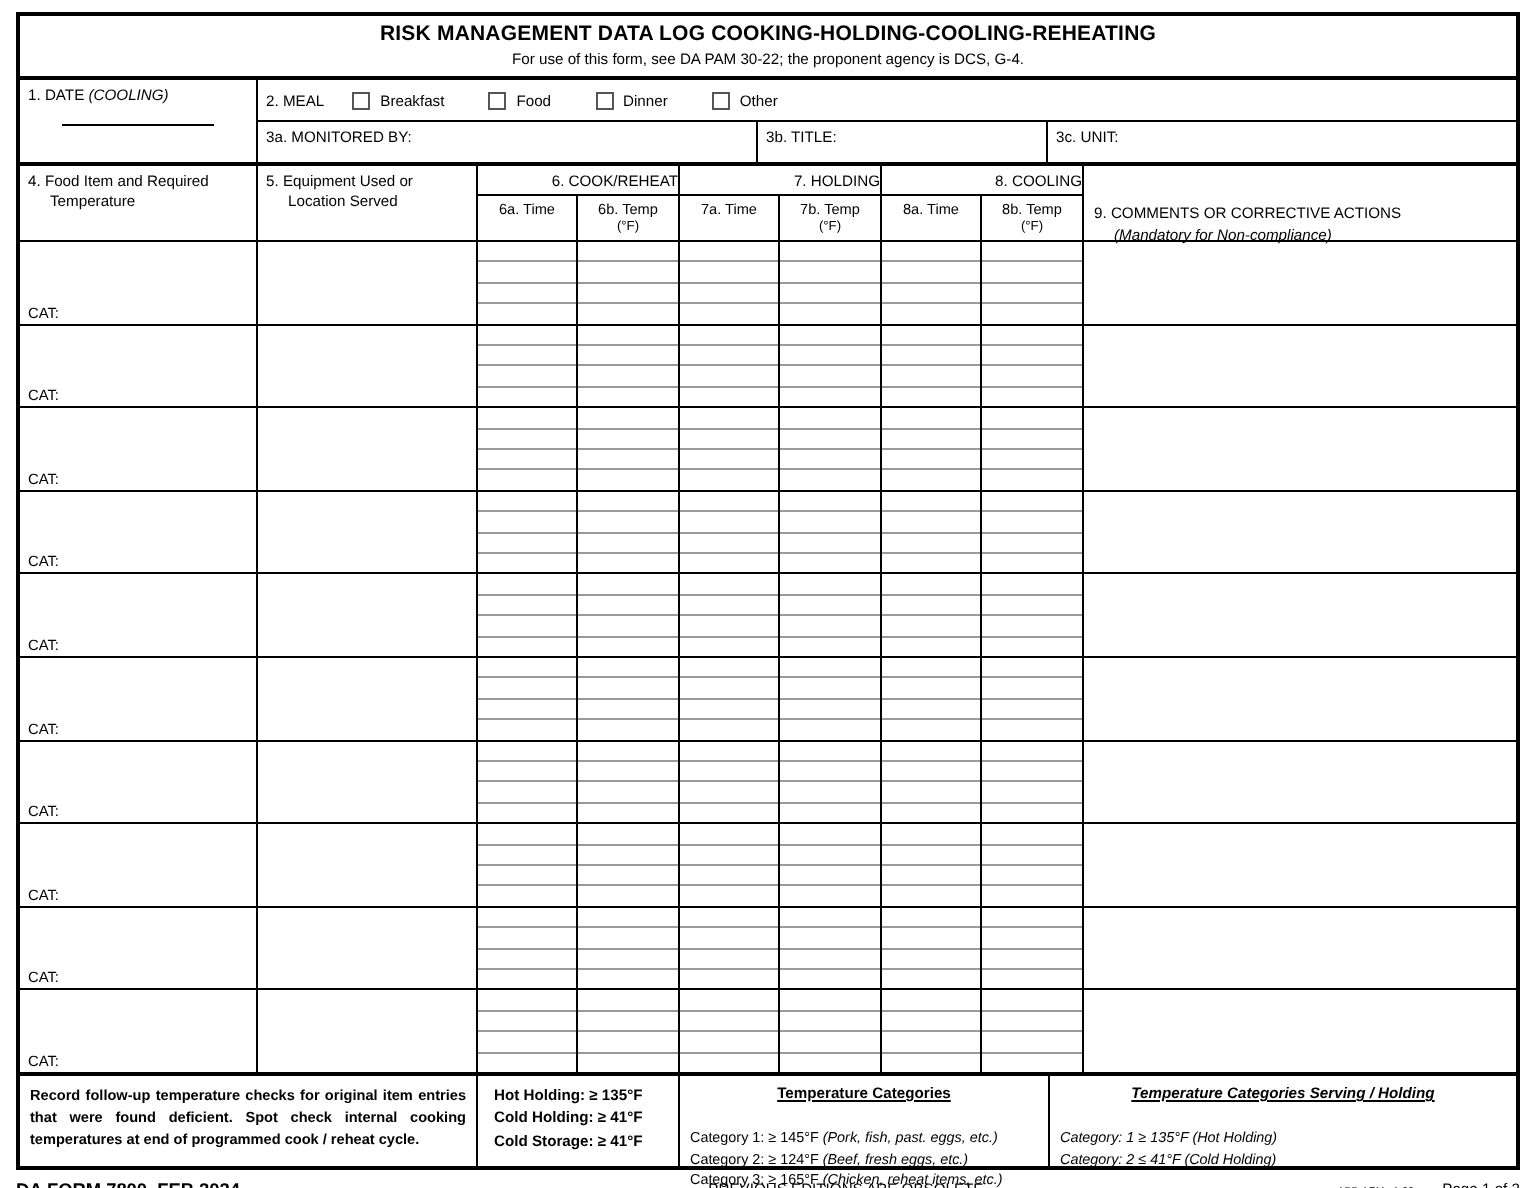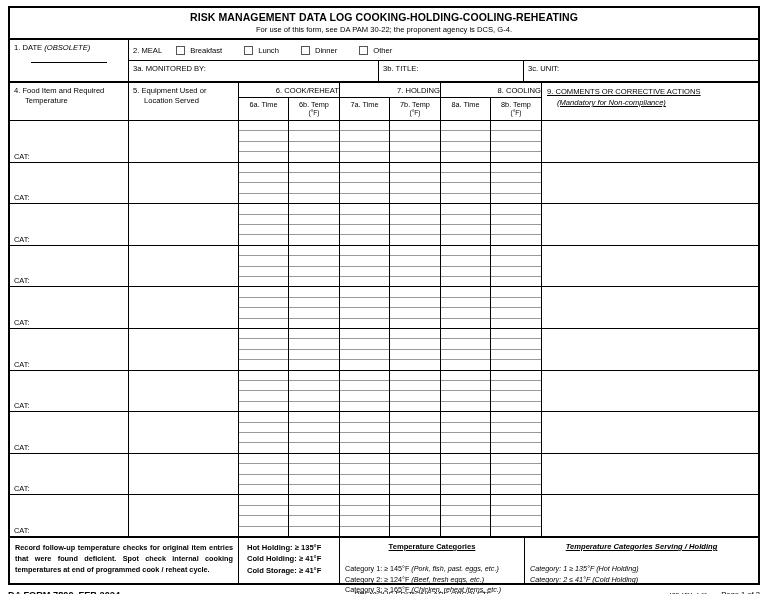--- a/index.html
+++ b/index.html
@@ -114,24 +114,23 @@
   }
   .ch-sub:first-child { border-right: 1.5px solid #000; }
   .ch-sub .tiny { font-size: 6.6px; }
   .food-txt {
     padding: 3px 0 0 4px;
     line-height: 10px;
     height: 37px;
   }
   .food-txt .ind { padding-left: 11px; }
   .cmt-txt {
-    padding: 3px 0 0 5px;
+    padding: 18px 0 0 5px;
     line-height: 11px;
     height: 37px;
-    text-decoration: underline;
   }
   .cmt-txt i { font-style: italic; padding-left: 10px; }
 
   
   .body-block {
     display: flex;
     border-bottom: 1.5px solid #000;
     height: 41.6px;
   }
   .bb-cell { border-right: 1.5px solid #000; position: relative; }
@@ -193,33 +192,33 @@
 <div class="page">
   <div class="form-outer">
 
     <div class="title-band">
       <div class="title-main">RISK MANAGEMENT DATA LOG COOKING-HOLDING-COOLING-REHEATING</div>
       <div class="title-sub">For use of this form, see DA PAM 30-22; the proponent agency is DCS, G-4.</div>
     </div>
 
     <div class="ident">
       <div class="ident-left">
-        <div class="lbl-date"><span>1. DATE </span><i>(OBSOLETE)</i></div>
+        <div class="lbl-date"><span>1. DATE </span><i>(COOLING)</i></div>
         <div class="date-rule"></div>
       </div>
       <div class="ident-right">
         <div class="meal-row">
           <span class="meal-label">2. MEAL</span>
           <span class="cb-group">
             <span class="checkbox"></span>
             <span class="cb-text">Breakfast</span>
           </span>
           <span class="cb-group">
             <span class="checkbox"></span>
-            <span class="cb-text">Lunch</span>
+            <span class="cb-text">Food</span>
           </span>
           <span class="cb-group">
             <span class="checkbox"></span>
             <span class="cb-text">Dinner</span>
           </span>
           <span class="cb-group">
             <span class="checkbox"></span>
             <span class="cb-text">Other</span>
           </span>
         </div>

